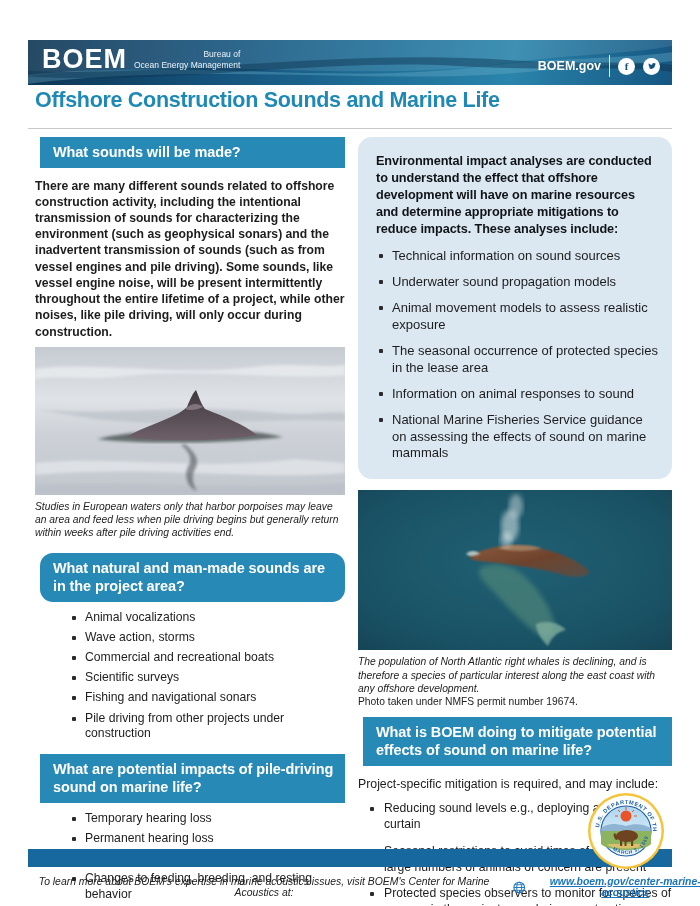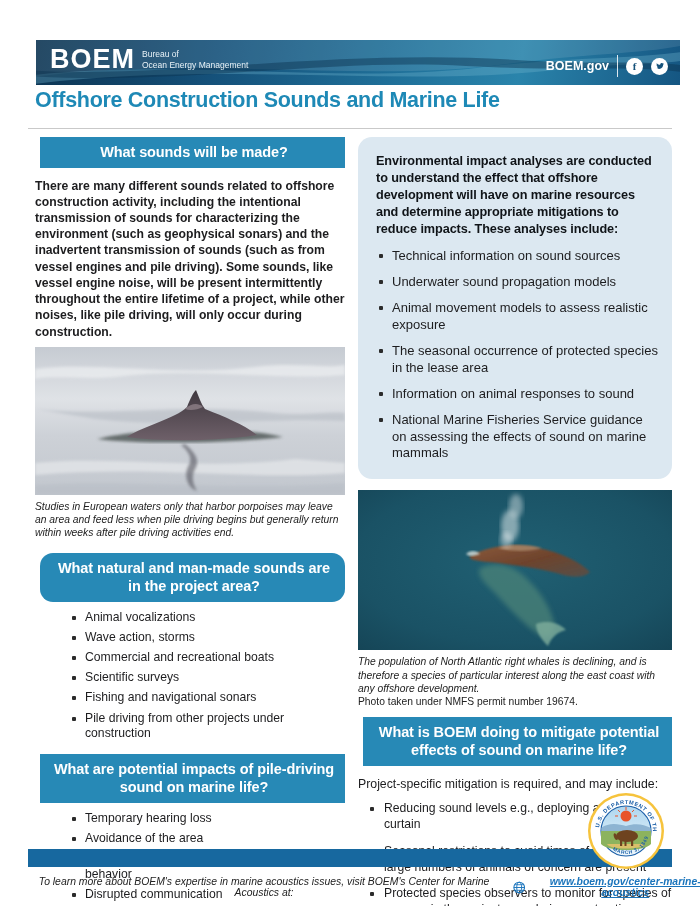--- a/index.html
+++ b/index.html
@@ -1,43 +1,43 @@
 <!DOCTYPE html>
 <html><head>
 <meta charset="utf-8">
 <style>
   html,body{margin:0;padding:0;background:#ffffff;}
   .page{position:relative;width:700px;height:906px;background:#fff;overflow:hidden;
         font-family:"Liberation Sans","DejaVu Sans",sans-serif;color:#1e1e1e;}
 
   
-  .band{position:absolute;left:36px;top:40px;width:644px;height:45px;
+  .band{position:absolute;left:28px;top:40px;width:644px;height:45px;
         background:linear-gradient(100deg,#0d3553 0%,#15517a 28%,#1f6f98 55%,#2a84ab 75%,#155682 100%);
-        overflow:hidden;}
+        overflow:hidden;text-align:right;}
   .band svg.waves{position:absolute;left:0;top:0;}
   .logo{position:absolute;left:14px;top:6px;display:flex;align-items:center;}
   .logo-acronym{color:#fff;font-size:27px;font-weight:bold;letter-spacing:1px;line-height:1;}
   .logo-org{margin-left:7px;color:#e8f2f7;font-size:8.5px;line-height:1.25;}
   .band-right{position:absolute;right:12px;top:0;height:52px;display:flex;align-items:center;gap:8px;}
   .boemgov{color:#fff;font-weight:bold;font-size:12.5px;}
   .band-divider{width:1px;height:22px;background:rgba(255,255,255,.85);}
   .soc{width:17px;height:17px;border-radius:50%;background:#fff;display:flex;align-items:center;justify-content:center;}
   .soc .f{color:#15517a;font-weight:bold;font-size:11px;font-family:"Liberation Serif",serif;line-height:1;}
 
   
   .title{position:absolute;left:35px;top:88px;font-size:21.5px;font-weight:bold;color:#1e89b6;letter-spacing:-0.3px;text-align:right;}
   .title-rule{position:absolute;left:28px;top:128px;width:644px;height:1px;background:#c9c9c9;}
 
   
   .columns{position:absolute;left:35px;top:137px;width:637px;display:flex;gap:13px;}
   .col-left{width:310px;}
   .col-right{width:314px;}
 
   .bar{background:#2789b6;color:#fff;font-weight:bold;font-size:14.5px;line-height:1.28;
-       padding:6px 10px 6px 13px;margin-left:5px;letter-spacing:-0.1px;text-align:center;}
+       padding:6px 10px 6px 13px;margin-left:5px;letter-spacing:-0.1px;}
   .col-left .bar{margin-right:0;}
 
   .body-text{font-size:12.2px;line-height:1.33;margin-top:10px;color:#1d1d1f;font-weight:bold;}
 
   .photo{display:block;margin-top:7px;}
   .caption{font-size:10.3px;line-height:1.3;margin-top:5px;color:#222;}
   .caption .it{font-style:italic;}
 
   ul.blist{list-style:none;margin:8px 0 0 0;padding:0 0 0 50px;}
   ul.blist li{position:relative;font-size:12.2px;line-height:1.28;margin-bottom:4.5px;color:#1d1d1f;}
@@ -149,20 +149,21 @@
         <li>Commercial and recreational boats</li>
         <li>Scientific surveys</li>
         <li>Fishing and navigational sonars</li>
         <li>Pile driving from other projects under construction</li>
       </ul>
 
       <div class="bar" style="margin-top:12px;">What are potential impacts of pile-driving sound on marine life?</div>
 
       <ul class="blist">
         <li>Temporary hearing loss</li>
+        <li>Permanent hearing loss</li>
         <li>Avoidance of the area</li>
         <li>Changes to feeding, breeding, and resting behavior</li>
         <li>Disrupted communication</li>
 
       </ul>
     </div>
 
     <div class="col-right">
 
       <div class="info-box">

